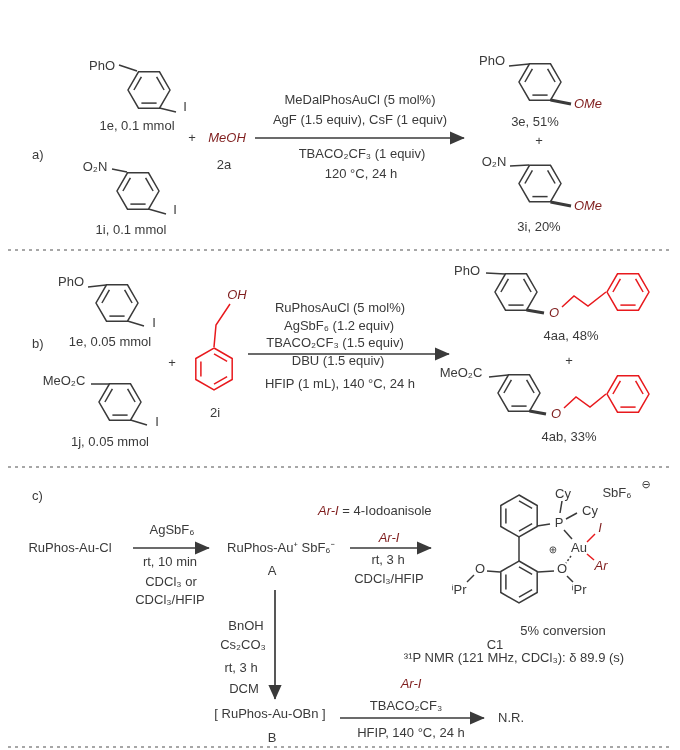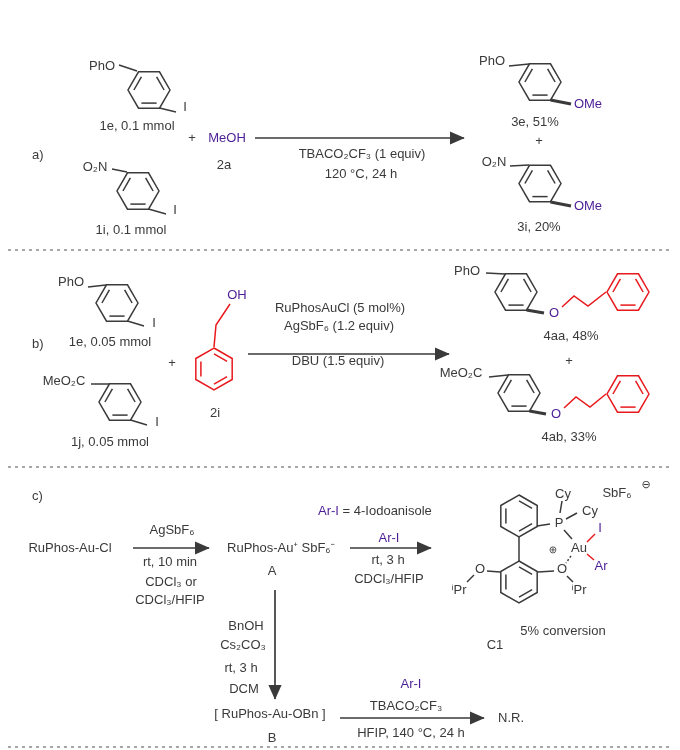--- a/index.html
+++ b/index.html
@@ -3,21 +3,21 @@
 <meta charset="utf-8">
 <style>
   html,body{margin:0;padding:0;background:#fff;}
   .stage{position:relative;width:680px;height:750px;background:#fff;overflow:hidden;
          font-family:"Liberation Sans",sans-serif;color:#3a3a3a;}
   .title{position:absolute;left:8px;top:6px;font-family:"Liberation Serif",serif;
          font-size:19px;font-weight:bold;color:#1a1a1a;letter-spacing:.2px;}
   .t{position:absolute;font-size:13px;line-height:1.15;white-space:nowrap;}
   .c{transform:translateX(-50%);}
   .b{font-weight:normal;}
-  .red{color:#4c1d95;}
+  .red{color:#7f1d1d;font-style:italic;}
   .sm{font-size:11px;}
   .xs{font-size:10px;}
   svg.canvas{position:absolute;left:0;top:0;pointer-events:none;}
 </style>
 </head>
 <body>
 
 <div class="stage">
 
   <svg class="canvas" width="680" height="750" viewBox="0 0 680 750">
@@ -114,20 +114,22 @@
   <span class="t b" style="left:32px;top:148px">a)</span>
   <span class="t c" style="left:102px;top:59px">PhO</span>
   <span class="t c" style="left:185px;top:100px">I</span>
   <span class="t c" style="left:137px;top:119px"><span class="b">1e,</span><span> 0.1 mmol</span></span>
   <span class="t c" style="left:192px;top:131px">+</span>
   <span class="t c red" style="left:227px;top:131px">MeOH</span>
   <span class="t c b" style="left:224px;top:158px">2a</span>
   <span class="t c" style="left:95px;top:160px">O₂N</span>
   <span class="t c" style="left:175px;top:203px">I</span>
   <span class="t c" style="left:131px;top:223px"><span class="b">1i,</span><span> 0.1 mmol</span></span>
+  <span class="t c" style="left:360px;top:93px">MeDalPhosAuCl (5 mol%)</span>
+  <span class="t c" style="left:360px;top:113px">AgF (1.5 equiv), CsF (1 equiv)</span>
   <span class="t c" style="left:362px;top:147px">TBACO₂CF₃ (1 equiv)</span>
   <span class="t c" style="left:361px;top:167px">120 °C, 24 h</span>
   <span class="t c" style="left:492px;top:54px">PhO</span>
   <span class="t c red" style="left:588px;top:97px">OMe</span>
   <span class="t c" style="left:535px;top:115px"><span class="b">3e,</span><span> 51%</span></span>
   <span class="t c" style="left:539px;top:134px">+</span>
   <span class="t c" style="left:494px;top:155px">O₂N</span>
   <span class="t c red" style="left:588px;top:199px">OMe</span>
   <span class="t c" style="left:539px;top:220px"><span class="b">3i,</span><span> 20%</span></span>
 
@@ -136,21 +138,23 @@
   <span class="t c" style="left:154px;top:316px">I</span>
   <span class="t c" style="left:110px;top:335px"><span class="b">1e,</span><span> 0.05 mmol</span></span>
   <span class="t c" style="left:172px;top:356px">+</span>
   <span class="t c red" style="left:237px;top:288px">OH</span>
   <span class="t c b" style="left:215px;top:406px">2i</span>
   <span class="t c" style="left:64px;top:374px">MeO₂C</span>
   <span class="t c" style="left:157px;top:415px">I</span>
   <span class="t c" style="left:110px;top:435px"><span class="b">1j,</span><span> 0.05 mmol</span></span>
   <span class="t c" style="left:340px;top:301px">RuPhosAuCl (5 mol%)</span>
   <span class="t c" style="left:339px;top:319px">AgSbF₆ (1.2 equiv)</span>
+  <span class="t c" style="left:335px;top:336px">TBACO₂CF₃ (1.5 equiv)</span>
   <span class="t c" style="left:338px;top:354px">DBU (1.5 equiv)</span>
+  <span class="t c" style="left:340px;top:377px">HFIP (1 mL), 140 °C, 24 h</span>
   <span class="t c" style="left:467px;top:264px">PhO</span>
   <span class="t c red" style="left:554px;top:306px">O</span>
   <span class="t c" style="left:571px;top:329px"><span class="b">4aa,</span><span> 48%</span></span>
   <span class="t c" style="left:569px;top:354px">+</span>
   <span class="t c" style="left:461px;top:366px">MeO₂C</span>
   <span class="t c red" style="left:556px;top:407px">O</span>
   <span class="t c" style="left:569px;top:430px"><span class="b">4ab,</span><span> 33%</span></span>
 
   <span class="t b" style="left:32px;top:489px">c)</span>
   <span class="t c" style="left:70px;top:541px">RuPhos-Au-Cl</span>
@@ -173,20 +177,21 @@
   <span class="t c red" style="left:600px;top:521px">I</span>
   <span class="t c" style="left:579px;top:541px">Au</span>
   <span class="t c xs" style="left:553px;top:544px">⊕</span>
   <span class="t c red" style="left:601px;top:559px">Ar</span>
   <span class="t c" style="left:562px;top:562px">O</span>
   <span class="t c" style="left:480px;top:562px">O</span>
   <span class="t c" style="left:579px;top:583px">ⁱPr</span>
   <span class="t c" style="left:459px;top:583px">ⁱPr</span>
   <span class="t c b" style="left:495px;top:638px">C1</span>
   <span class="t c" style="left:563px;top:624px">5% conversion</span>
+  <span class="t c" style="left:514px;top:651px">³¹P NMR (121 MHz, CDCl₃): δ 89.9 (s)</span>
 
   <span class="t c" style="left:246px;top:619px">BnOH</span>
   <span class="t c" style="left:243px;top:638px">Cs₂CO₃</span>
   <span class="t c" style="left:241px;top:661px">rt, 3 h</span>
   <span class="t c" style="left:244px;top:682px">DCM</span>
   <span class="t c" style="left:270px;top:707px">[ RuPhos-Au-OBn ]</span>
   <span class="t c b" style="left:272px;top:731px">B</span>
   <span class="t c red" style="left:411px;top:677px">Ar-I</span>
   <span class="t c" style="left:406px;top:699px">TBACO₂CF₃</span>
   <span class="t c" style="left:411px;top:726px">HFIP, 140 °C, 24 h</span>

